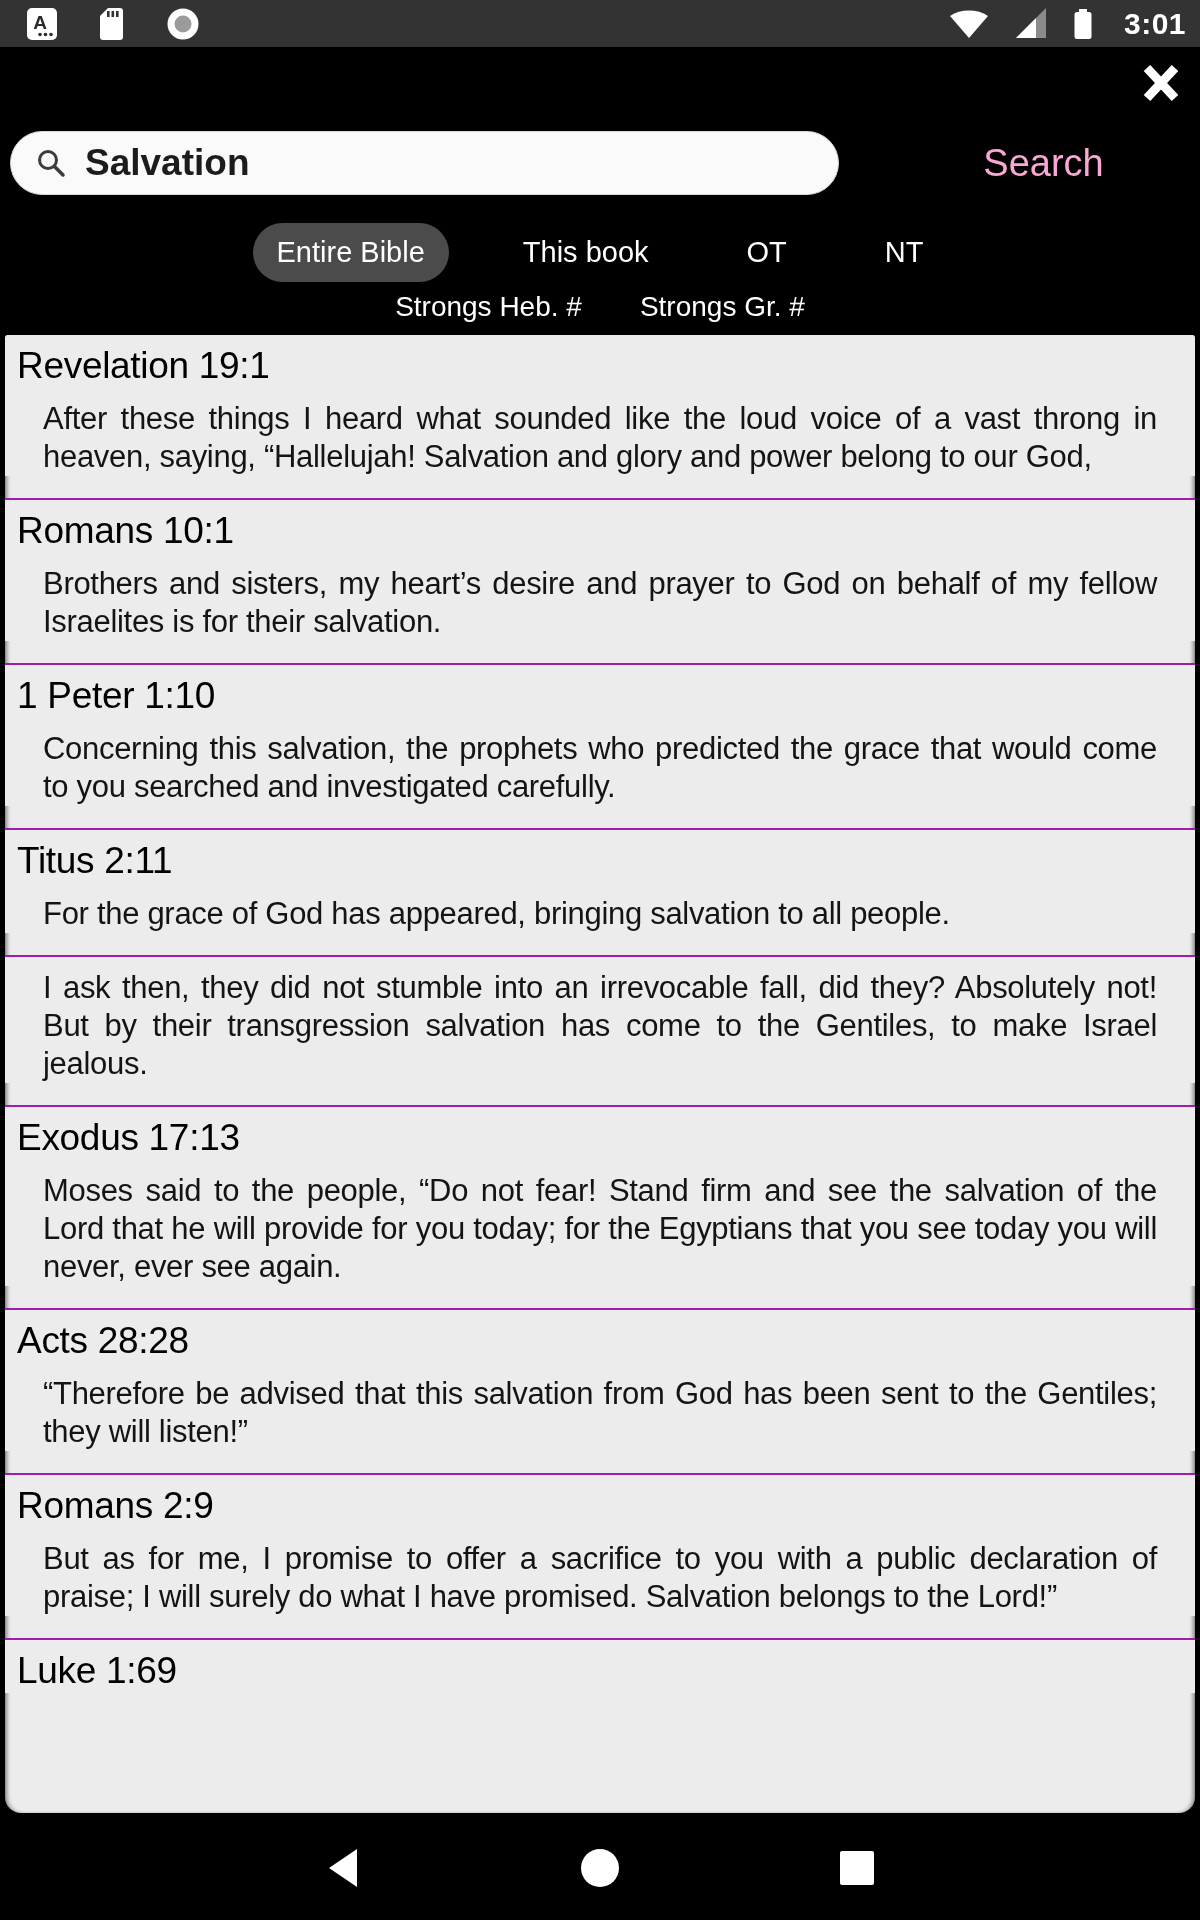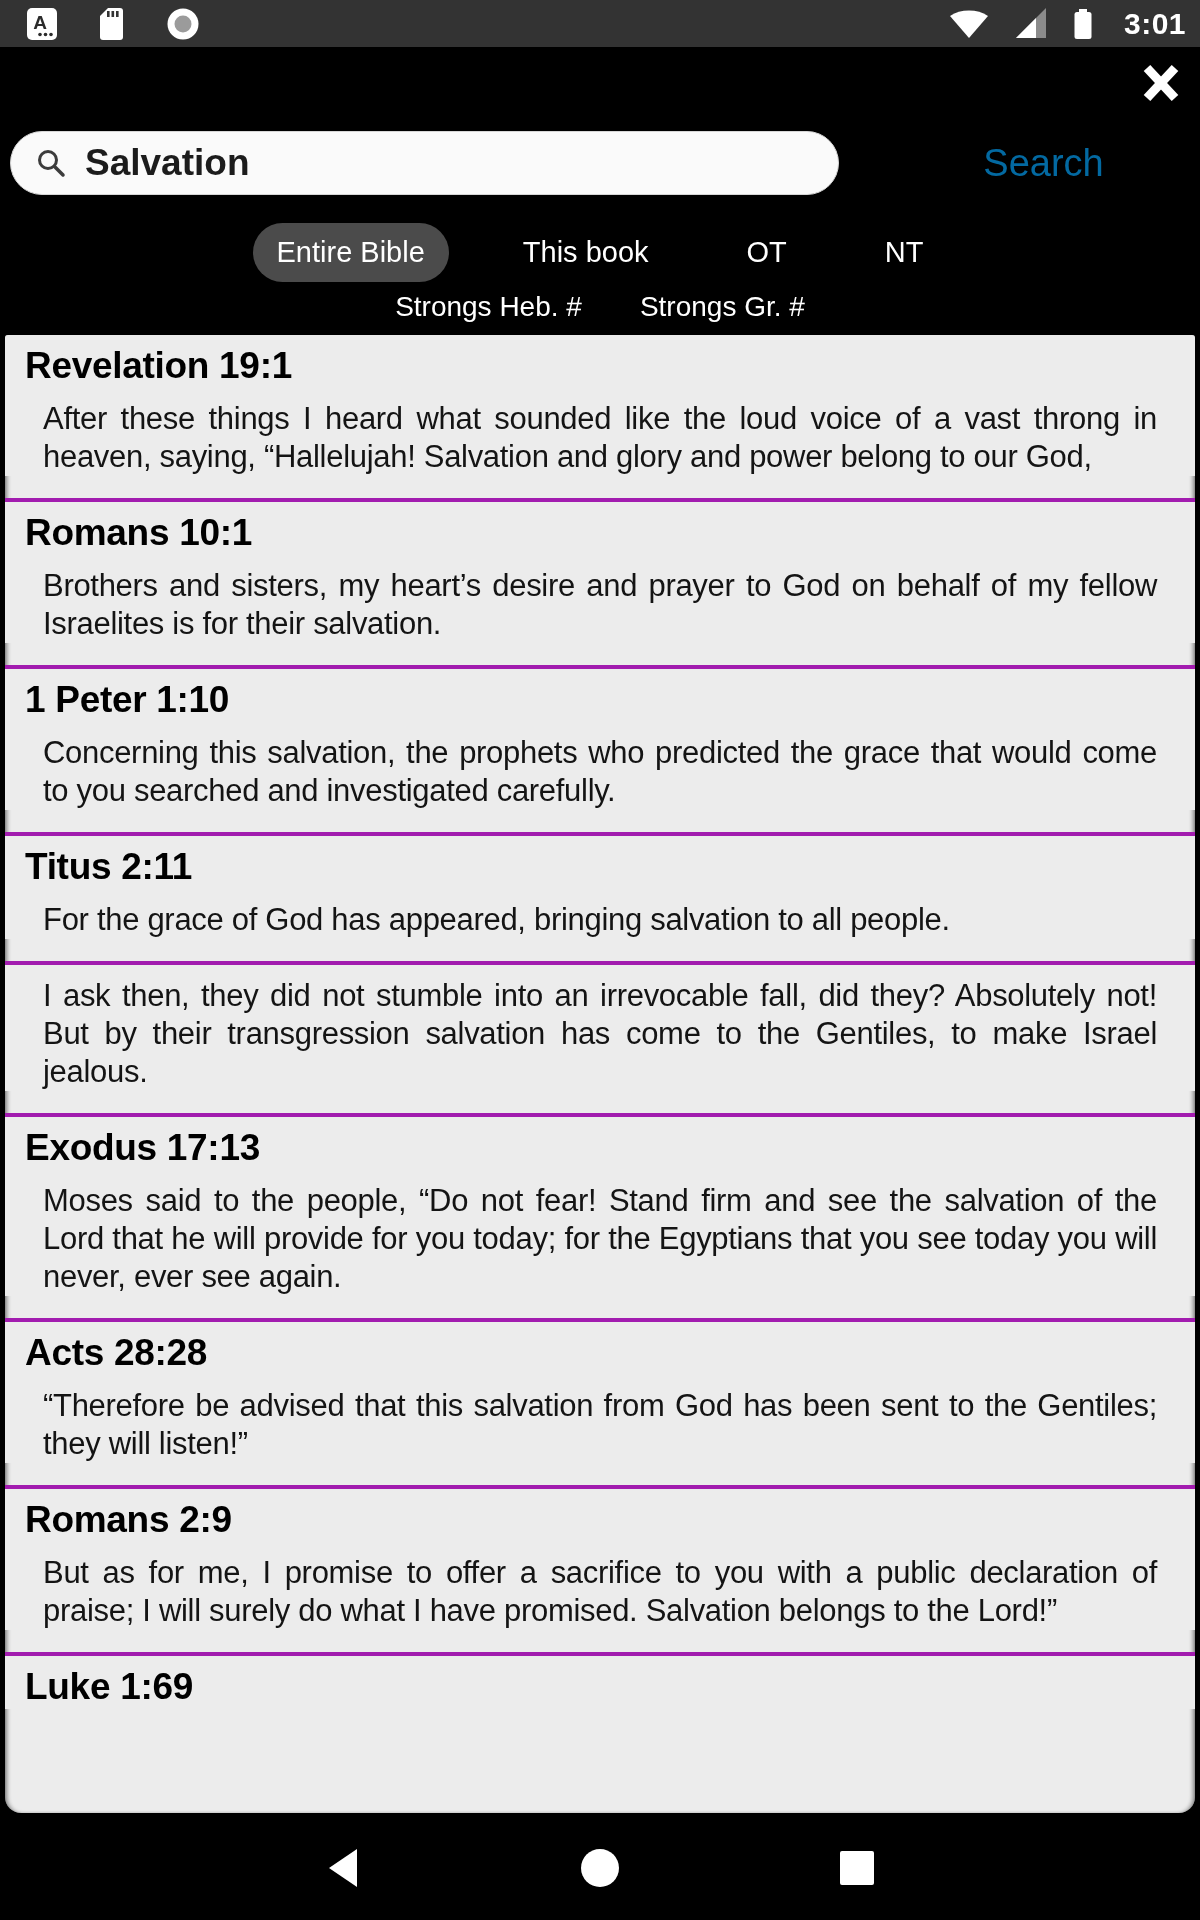--- a/index.html
+++ b/index.html
@@ -40,21 +40,21 @@
     padding: 0 20px 0 24px;
   }
   .search-pill .mag { flex: none; margin-right: 18px; }
   .search-input {
     flex: 1; border: none; outline: none; background: transparent;
     font-family: "Liberation Sans", sans-serif;
     font-size: 37px; font-weight: 700; color: #1c1c1c;
   }
   .search-action {
     flex: 1; text-align: center; padding-left: 48px;
-    color: #0369a1; font-size: 38px; cursor: pointer;
+    color: #f9a8d4; font-size: 38px; cursor: pointer;
   }
 
   
   .tabs-row {
     margin-top: 29px; height: 56px;
     display: flex; align-items: center; justify-content: center; gap: 50px;
   }
   .tab {
     color: #fff; font-size: 29px; cursor: pointer;
     padding: 13px 24px; border-radius: 30px; white-space: nowrap;
@@ -71,24 +71,24 @@
     margin: 10px 5px 0;
     height: 1478px;
     background: #ececec;
     border-radius: 3px 3px 16px 16px;
     overflow: hidden;
     box-shadow: inset 4px 0 4px -2px rgba(0,0,0,0.45),
                 inset -4px 0 4px -2px rgba(0,0,0,0.45),
                 inset 0 3px 3px -1px rgba(0,0,0,0.35);
   }
   .result { background: #ececec; cursor: pointer; }
-  .result + .result { border-top: 4px solid #a21caf; }
+  .result + .result { border-top: 2px solid #a21caf; }
   .verse-ref {
-    font-size: 37px; font-weight: 700; color: #000;
-    padding: 9px 12px 0; line-height: 44px; letter-spacing: -0.3px; margin-left: 8px;
+    font-size: 37px; font-weight: 400; color: #000;
+    padding: 9px 12px 0; line-height: 44px; letter-spacing: -0.3px;
   }
   .verse-text {
     font-size: 31px; color: #141414;
     line-height: 38px; letter-spacing: -0.3px;
     margin: 12px 38px 22px; text-align: justify;
   }
 
   
   .nav-bar {
     position: absolute; left: 0; bottom: 0;

